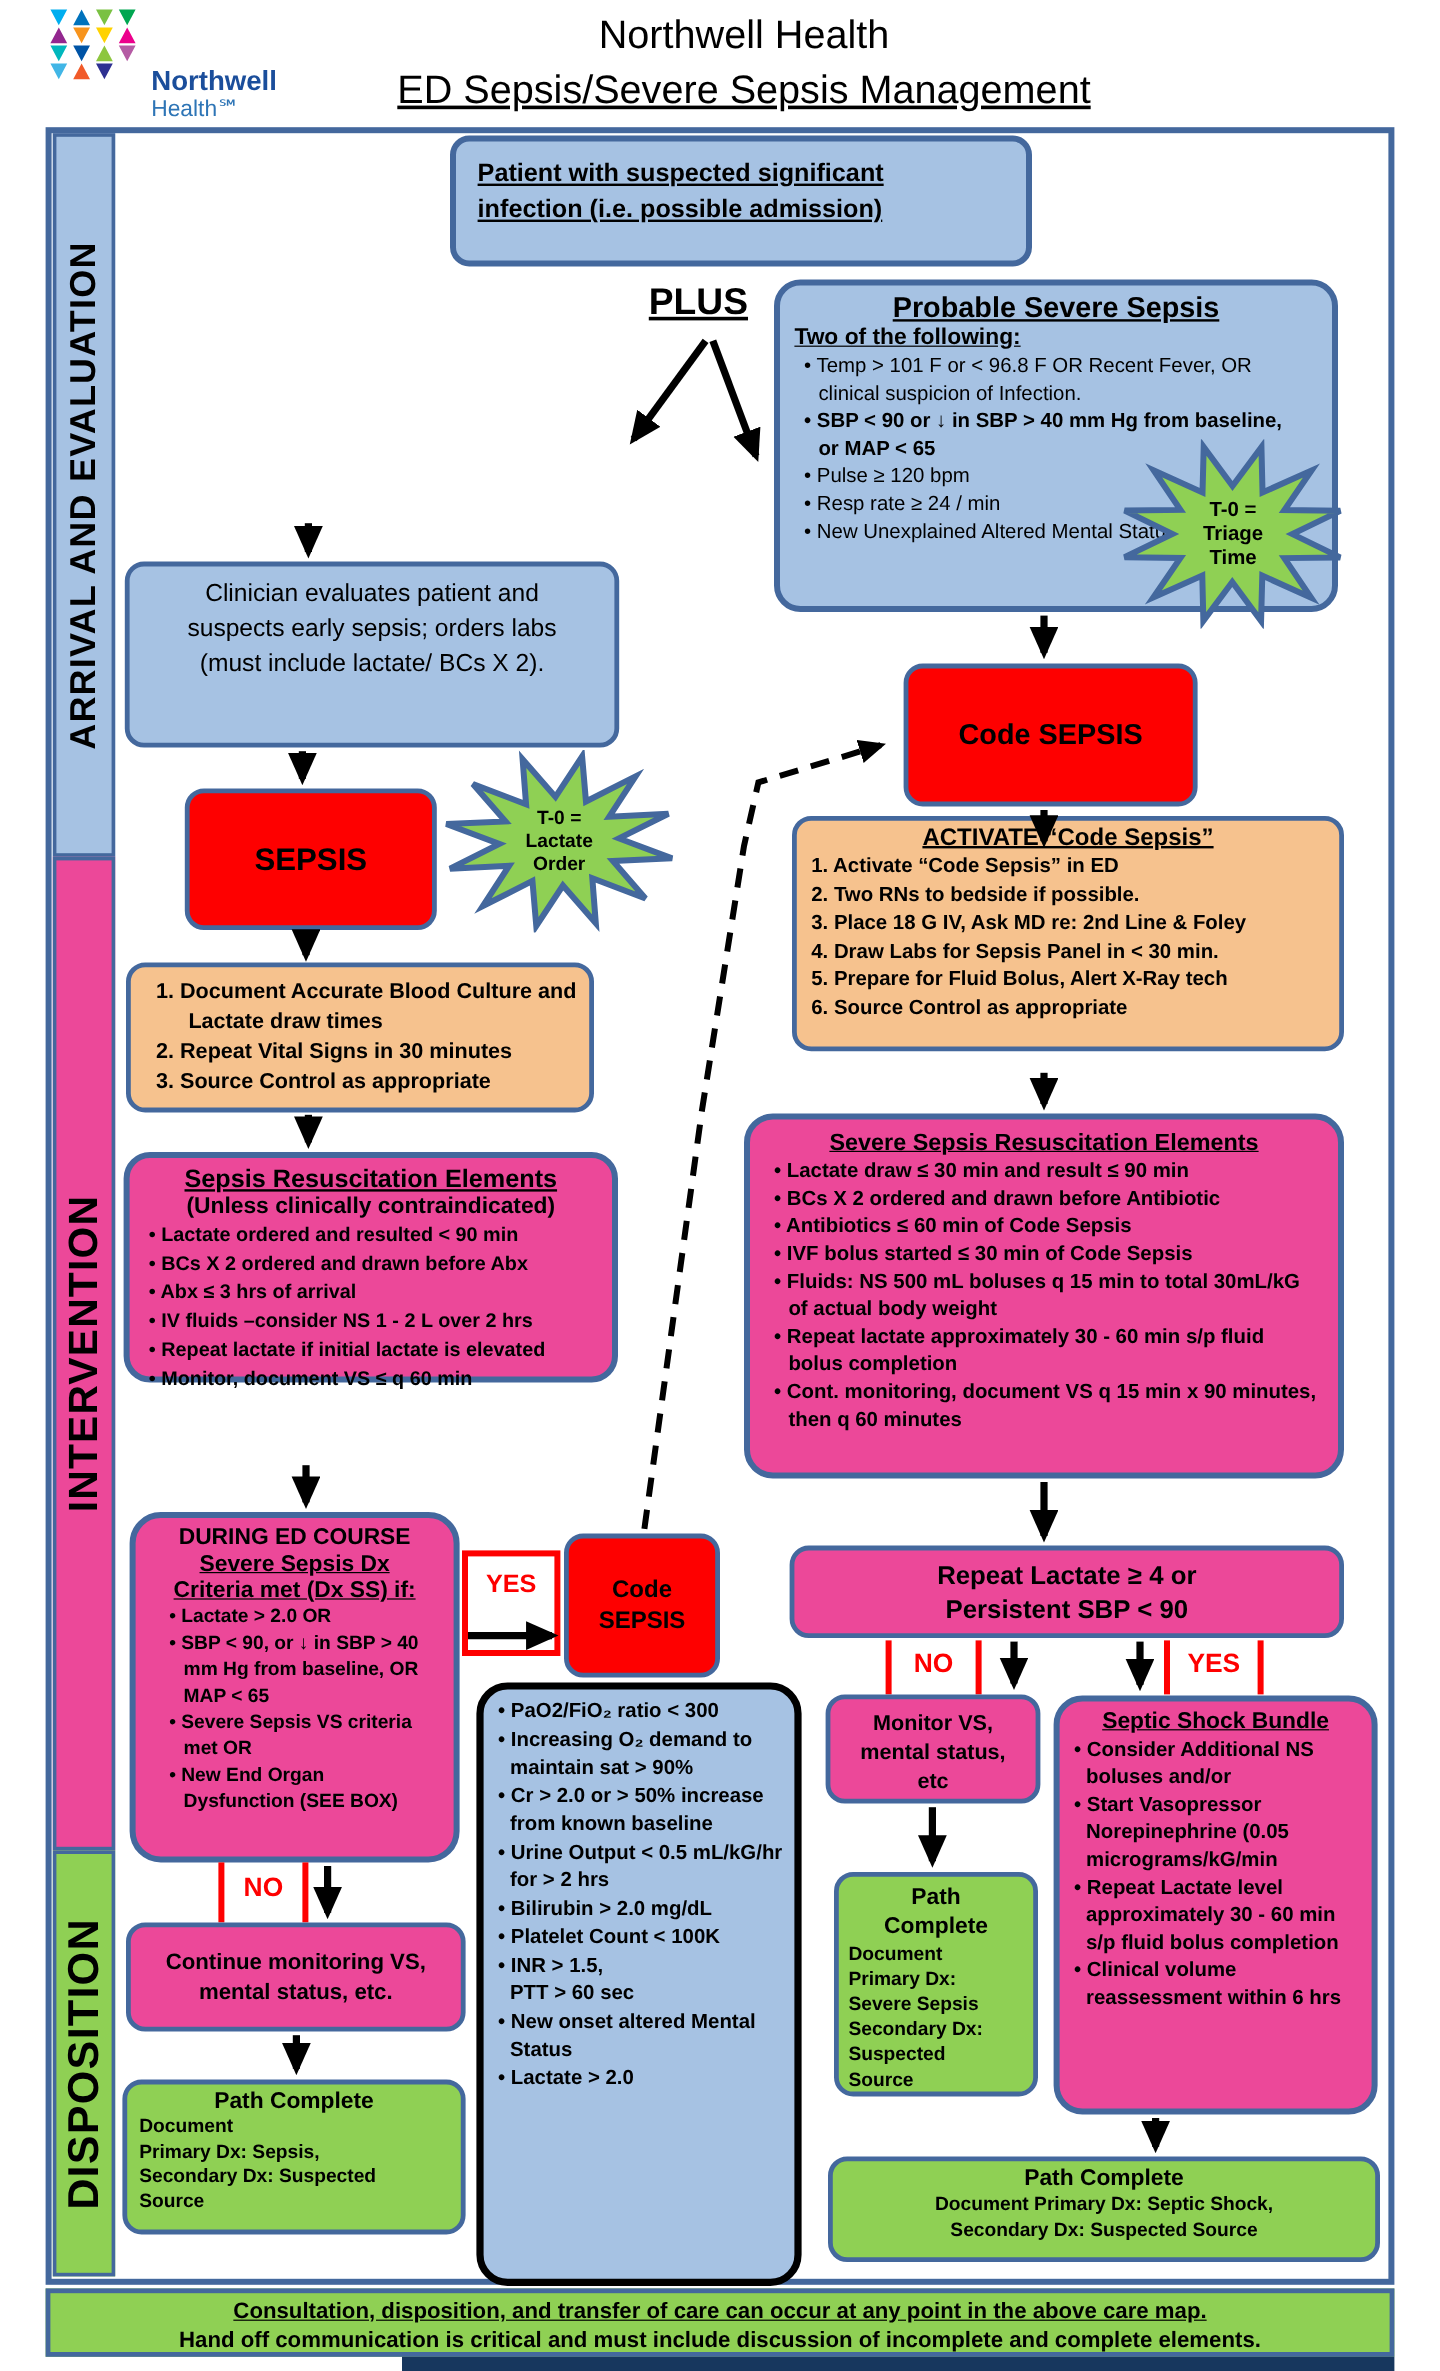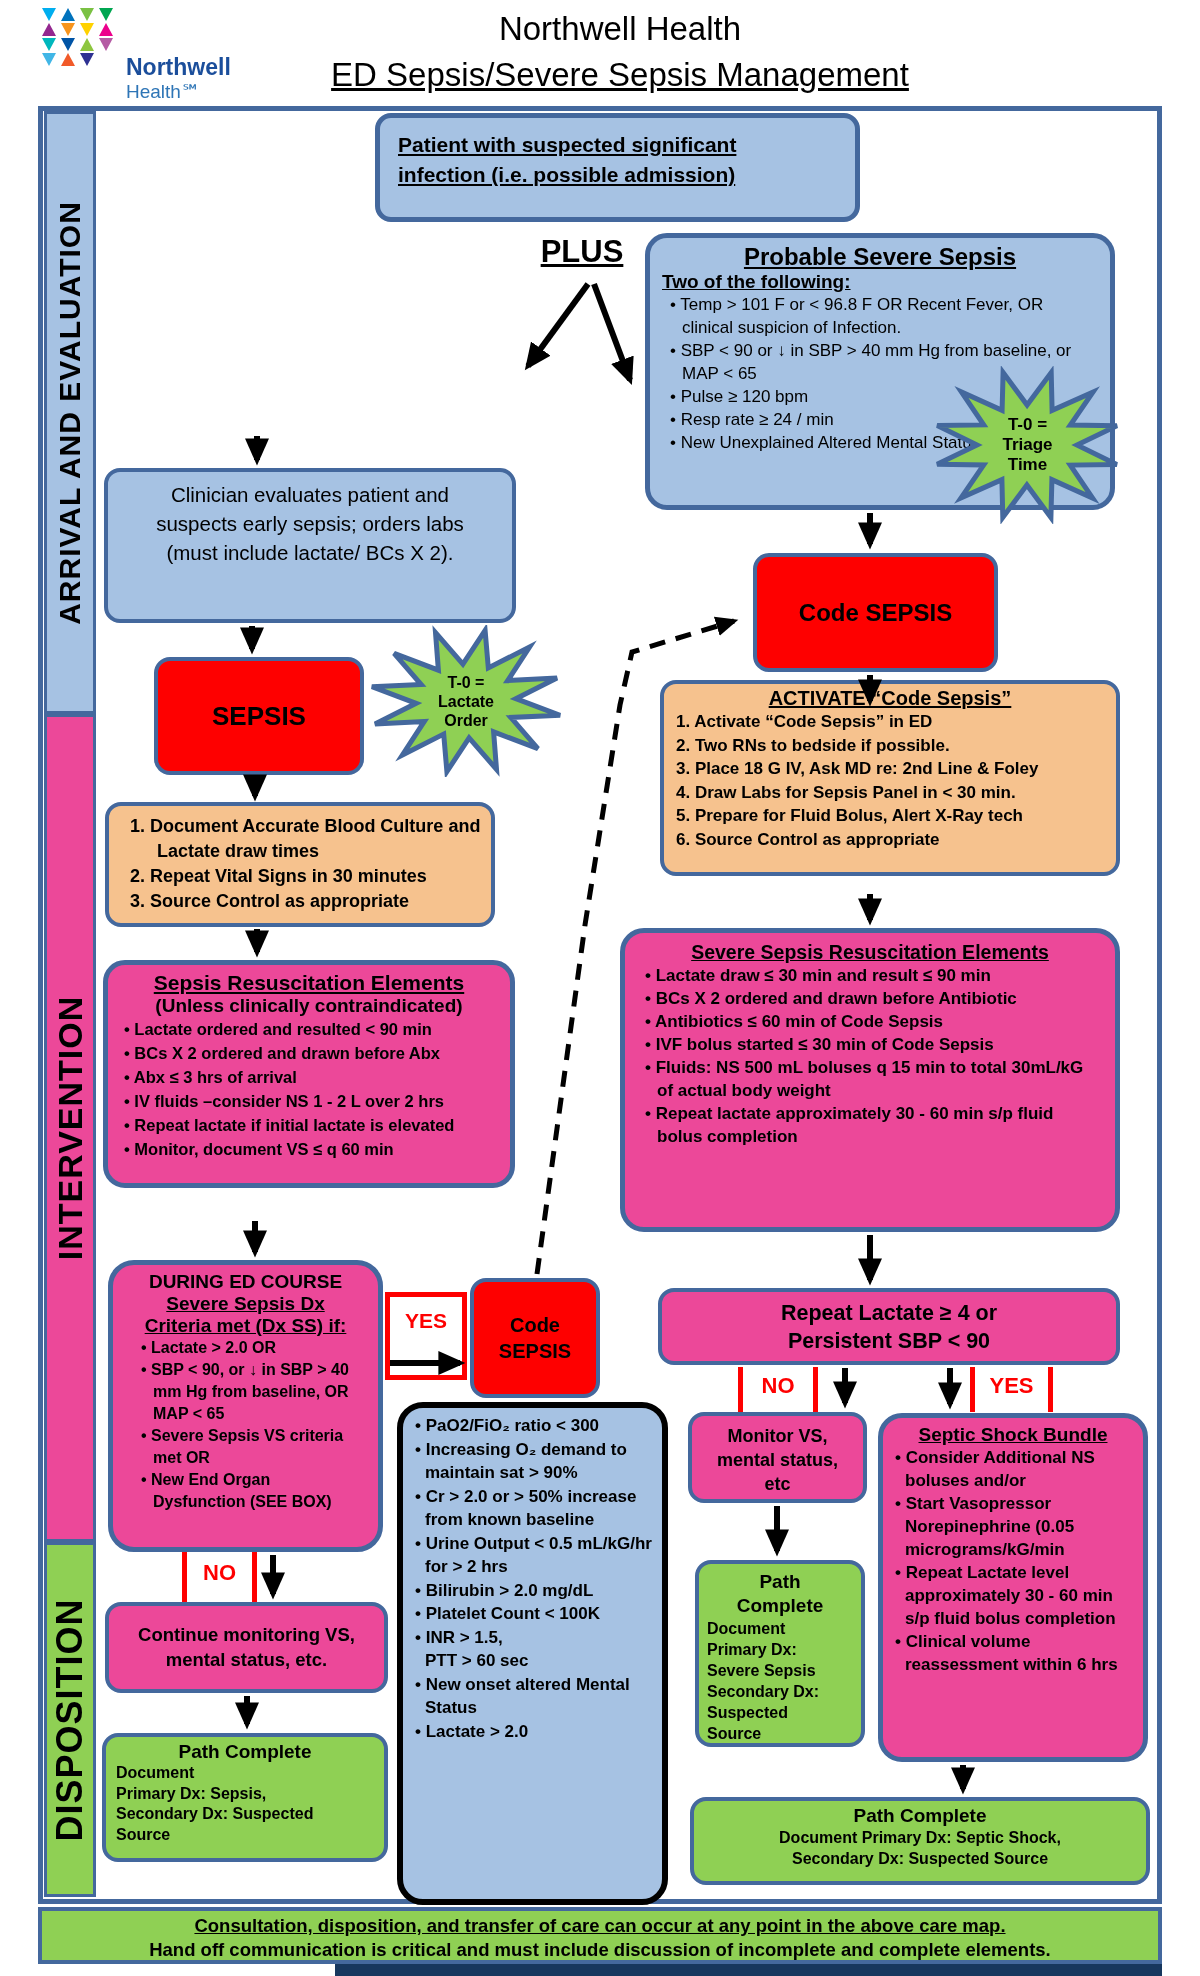--- a/index.html
+++ b/index.html
@@ -82,21 +82,21 @@
 infection (i.e. possible admission)</div>
   </div>
 
   <div class="abs ctr b u" style="left:522px;top:234px;width:120px;font-size:31px;">PLUS</div>
 
 
   <div class="box blue" style="left:645px;top:233px;width:470px;height:277px;border-width:5px;border-radius:22px;padding:5px 12px;">
     <div class="ctr b u" style="font-size:24px;">Probable Severe Sepsis</div>
     <div class="b u" style="font-size:19px;">Two of the following:</div>
     <div class="bullet" style="font-size:17px;line-height:23px;width:400px;">•  Temp  &gt; 101 F or  &lt; 96.8 F OR   Recent Fever, OR  clinical suspicion of Infection.</div>
-    <div class="bullet" style="font-size:17px;line-height:23px;width:400px;">•  SBP &lt; 90 or ↓ in SBP &gt; 40 mm Hg from baseline, or  MAP &lt; 65</div>
+    <div class="bullet" style="font-size:17px;line-height:23px;width:400px;font-weight:bold;">•  SBP &lt; 90 or ↓ in SBP &gt; 40 mm Hg from baseline, or  MAP &lt; 65</div>
     <div class="bullet" style="font-size:17px;line-height:23px;">•  Pulse ≥ 120 bpm</div>
     <div class="bullet" style="font-size:17px;line-height:23px;">•  Resp rate ≥ 24 / min</div>
     <div class="bullet" style="font-size:17px;line-height:23px;width:300px;">•  New Unexplained Altered Mental Status</div>
   </div>
 
   <div class="starwrap" style="left:930px;top:366px;width:195px;height:158px;">
     <svg width="195" height="158">
       <polygon fill="#8fd054" stroke="#44689d" stroke-width="5" points="186.9,59.7 147.0,79.1 186.8,98.5 140.3,99.1 162.6,132.1 121.9,113.7 120.9,151.5 96.9,119.0 72.8,151.4 71.9,113.6 31.1,131.9 53.7,98.9 7.1,98.3 47.0,78.9 7.2,59.5 53.7,58.9 31.4,25.9 72.1,44.3 73.1,6.5 97.1,39.0 121.2,6.6 122.1,44.4 162.9,26.1 140.3,59.1"></polygon>
     </svg>
     <div class="startxt" style="font-size:17px;line-height:20px;">T-0 =
@@ -136,39 +136,40 @@
     <div class="b" style="font-size:17px;line-height:23.5px;">5. Prepare for Fluid Bolus, Alert X-Ray tech</div>
     <div class="b" style="font-size:17px;line-height:23.5px;">6. Source Control as appropriate</div>
   </div>
 
   <div class="box orange" style="left:105px;top:802px;width:390px;height:125px;padding:8px 8px;">
     <div class="b numitem" style="font-size:18px;line-height:25px;">1.   Document Accurate Blood Culture and Lactate draw times</div>
     <div class="b numitem" style="font-size:18px;line-height:25px;">2.   Repeat Vital Signs in 30 minutes</div>
     <div class="b numitem" style="font-size:18px;line-height:25px;">3.   Source Control as appropriate</div>
   </div>
 
-  <div class="box yellow" style="left:103px;top:960px;width:412px;height:228px;border-width:5px;border-radius:22px;padding:6px 8px;">
+  <div class="box yellow" style="left:103px;top:960px;width:412px;height:192px;border-width:5px;border-radius:22px;padding:6px 8px;">
     <div class="ctr b u" style="font-size:21px;">Sepsis Resuscitation Elements</div>
     <div class="ctr b" style="font-size:19px;">(Unless clinically contraindicated)</div>
     <div class="b bullet" style="font-size:16.5px;line-height:24px;">• Lactate ordered and resulted &lt; 90 min</div>
     <div class="b bullet" style="font-size:16.5px;line-height:24px;">• BCs X 2 ordered and drawn before Abx</div>
     <div class="b bullet" style="font-size:16.5px;line-height:24px;">• Abx  ≤  3 hrs of arrival</div>
     <div class="b bullet" style="font-size:16.5px;line-height:24px;">• IV fluids –consider NS 1 - 2 L over 2 hrs</div>
     <div class="b bullet" style="font-size:16.5px;line-height:24px;">• Repeat lactate if initial lactate is elevated</div>
     <div class="b bullet" style="font-size:16.5px;line-height:24px;">• Monitor, document VS ≤ q 60 min</div>
   </div>
 
   <div class="box yellow" style="left:620px;top:928px;width:500px;height:304px;border-width:5px;border-radius:24px;padding:8px 12px;">
     <div class="ctr b u" style="font-size:19.5px;">Severe Sepsis Resuscitation Elements</div>
     <div class="b bullet" style="font-size:17px;line-height:23px;">•  Lactate draw ≤ 30 min and result ≤ 90 min</div>
     <div class="b bullet" style="font-size:17px;line-height:23px;">•  BCs X 2 ordered and drawn before Antibiotic</div>
     <div class="b bullet" style="font-size:17px;line-height:23px;">•  Antibiotics  ≤ 60 min of Code Sepsis</div>
     <div class="b bullet" style="font-size:17px;line-height:23px;">•  IVF bolus started ≤ 30 min of Code Sepsis</div>
     <div class="b bullet" style="font-size:17px;line-height:23px;">•  Fluids: NS 500 mL boluses q 15 min to total 30mL/kG  of actual body weight</div>
     <div class="b bullet" style="font-size:17px;line-height:23px;">•  Repeat lactate approximately 30 - 60 min s/p fluid bolus completion</div>
+    <div class="b bullet" style="font-size:17px;line-height:23px;">•  Cont. monitoring, document VS q 15 min x  90 minutes, then q 60 minutes</div>
   </div>
 
   <div class="box yellow" style="left:108px;top:1260px;width:275px;height:292px;border-width:5px;border-radius:26px;padding:6px 20px;">
     <div class="ctr b" style="font-size:19px;">DURING ED COURSE</div>
     <div class="ctr b u" style="font-size:19px;">Severe Sepsis Dx</div>
     <div class="ctr b u" style="font-size:19px;">Criteria met (Dx SS) if:</div>
     <div class="b bullet" style="font-size:16px;line-height:22px;">•  Lactate &gt; 2.0 OR</div>
     <div class="b bullet" style="font-size:16px;line-height:22px;">•  SBP &lt; 90, or ↓ in SBP &gt; 40 mm Hg from baseline, OR  MAP &lt; 65</div>
     <div class="b bullet" style="font-size:16px;line-height:22px;">•  Severe Sepsis VS criteria met   OR</div>
     <div class="b bullet" style="font-size:16px;line-height:22px;">•  New End Organ Dysfunction (SEE BOX)</div>

